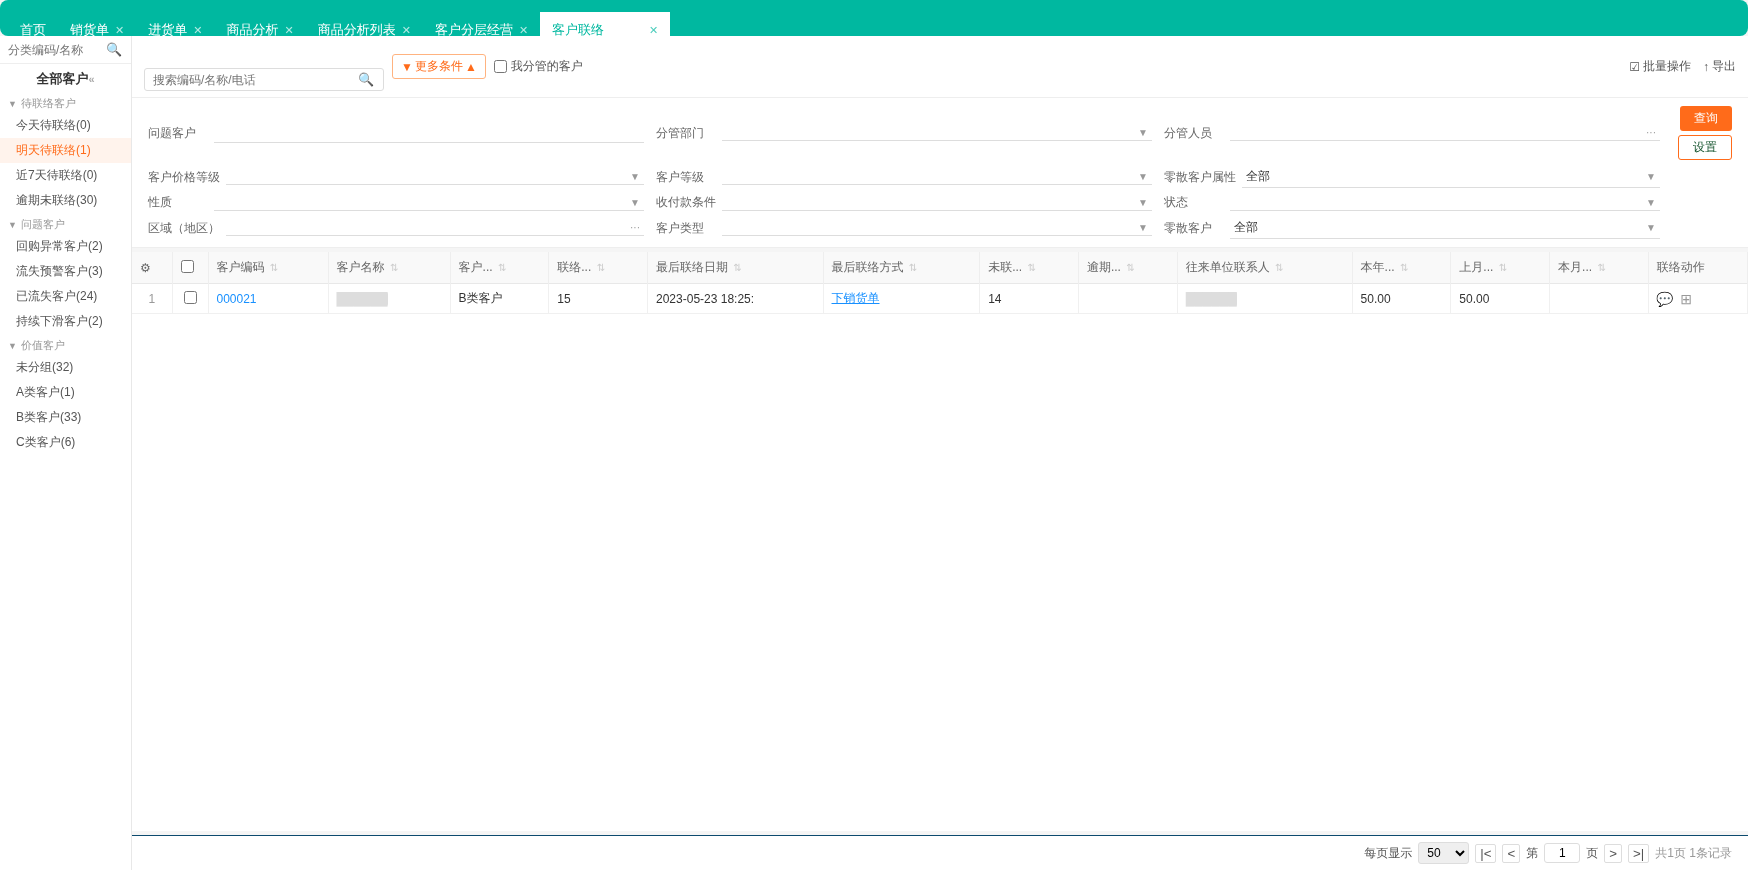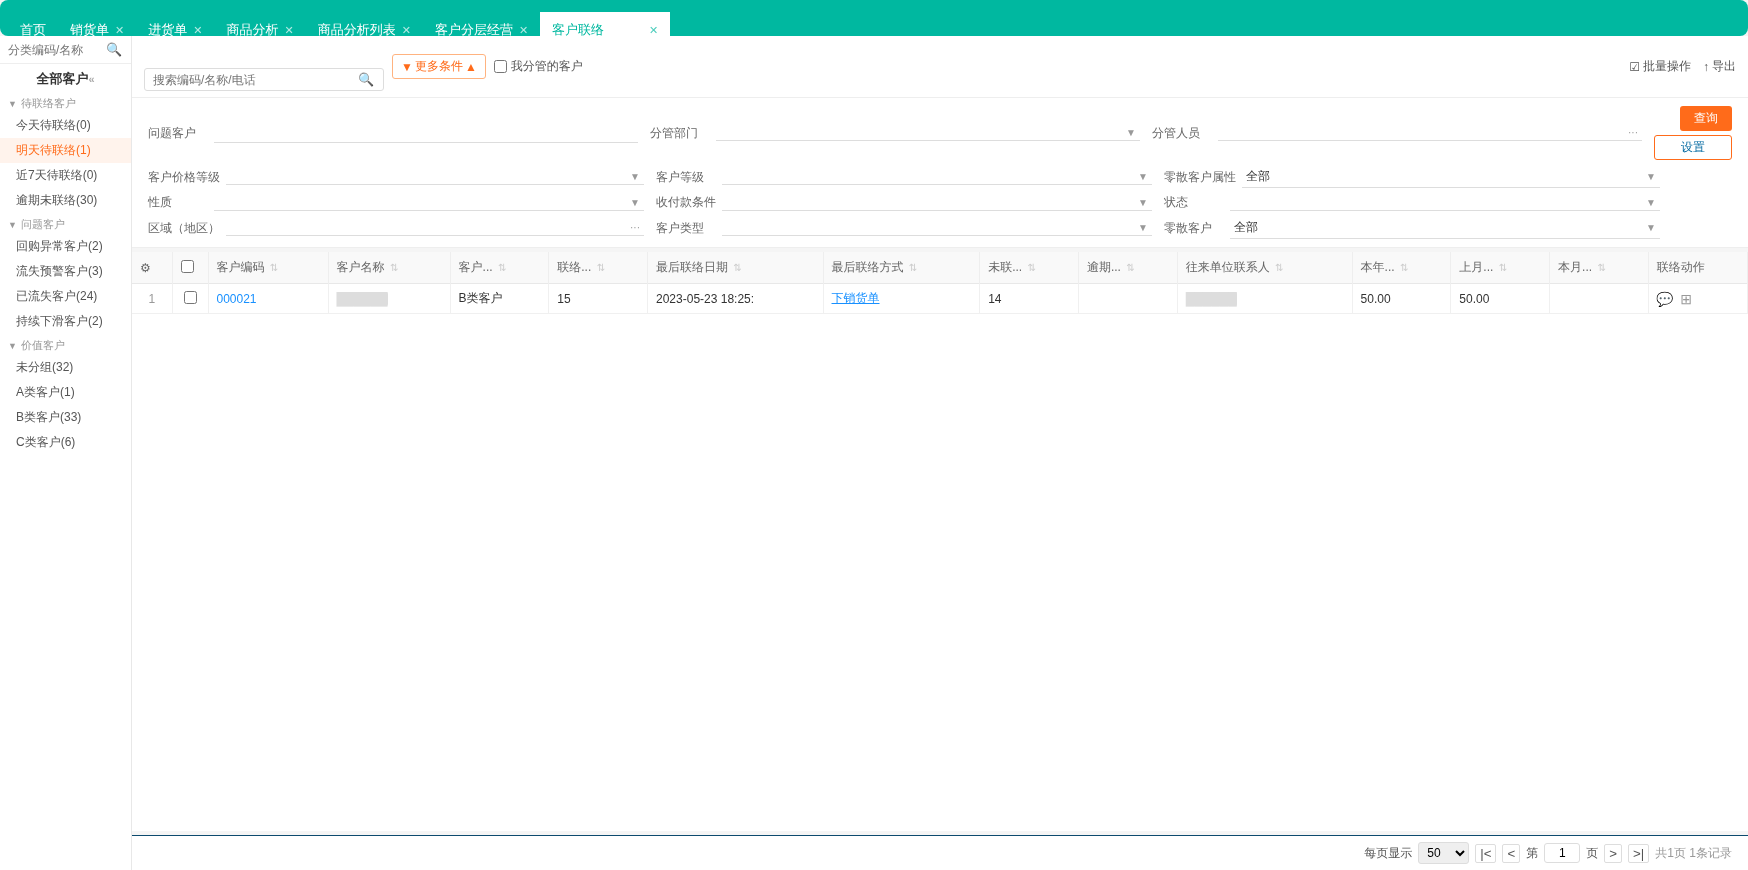--- a/index.html
+++ b/index.html
@@ -213,24 +213,24 @@
       background: #ff6b1a;
       color: #fff;
       border: none;
       border-radius: 3px;
       padding: 4px 14px;
       cursor: pointer;
       font-size: 12px;
     }
     .btn-settings {
       background: #fff;
-      color: #0369a1;
+      color: #14532d;
       border: 1px solid #ff6b1a;
       border-radius: 3px;
-      padding: 3px 26px;
+      padding: 3px 14px;
       cursor: pointer;
       font-size: 12px;
     }
 
     
     .table-container {
       flex: 1;
       overflow: auto;
       background: #fff;
       margin: 4px 0;

